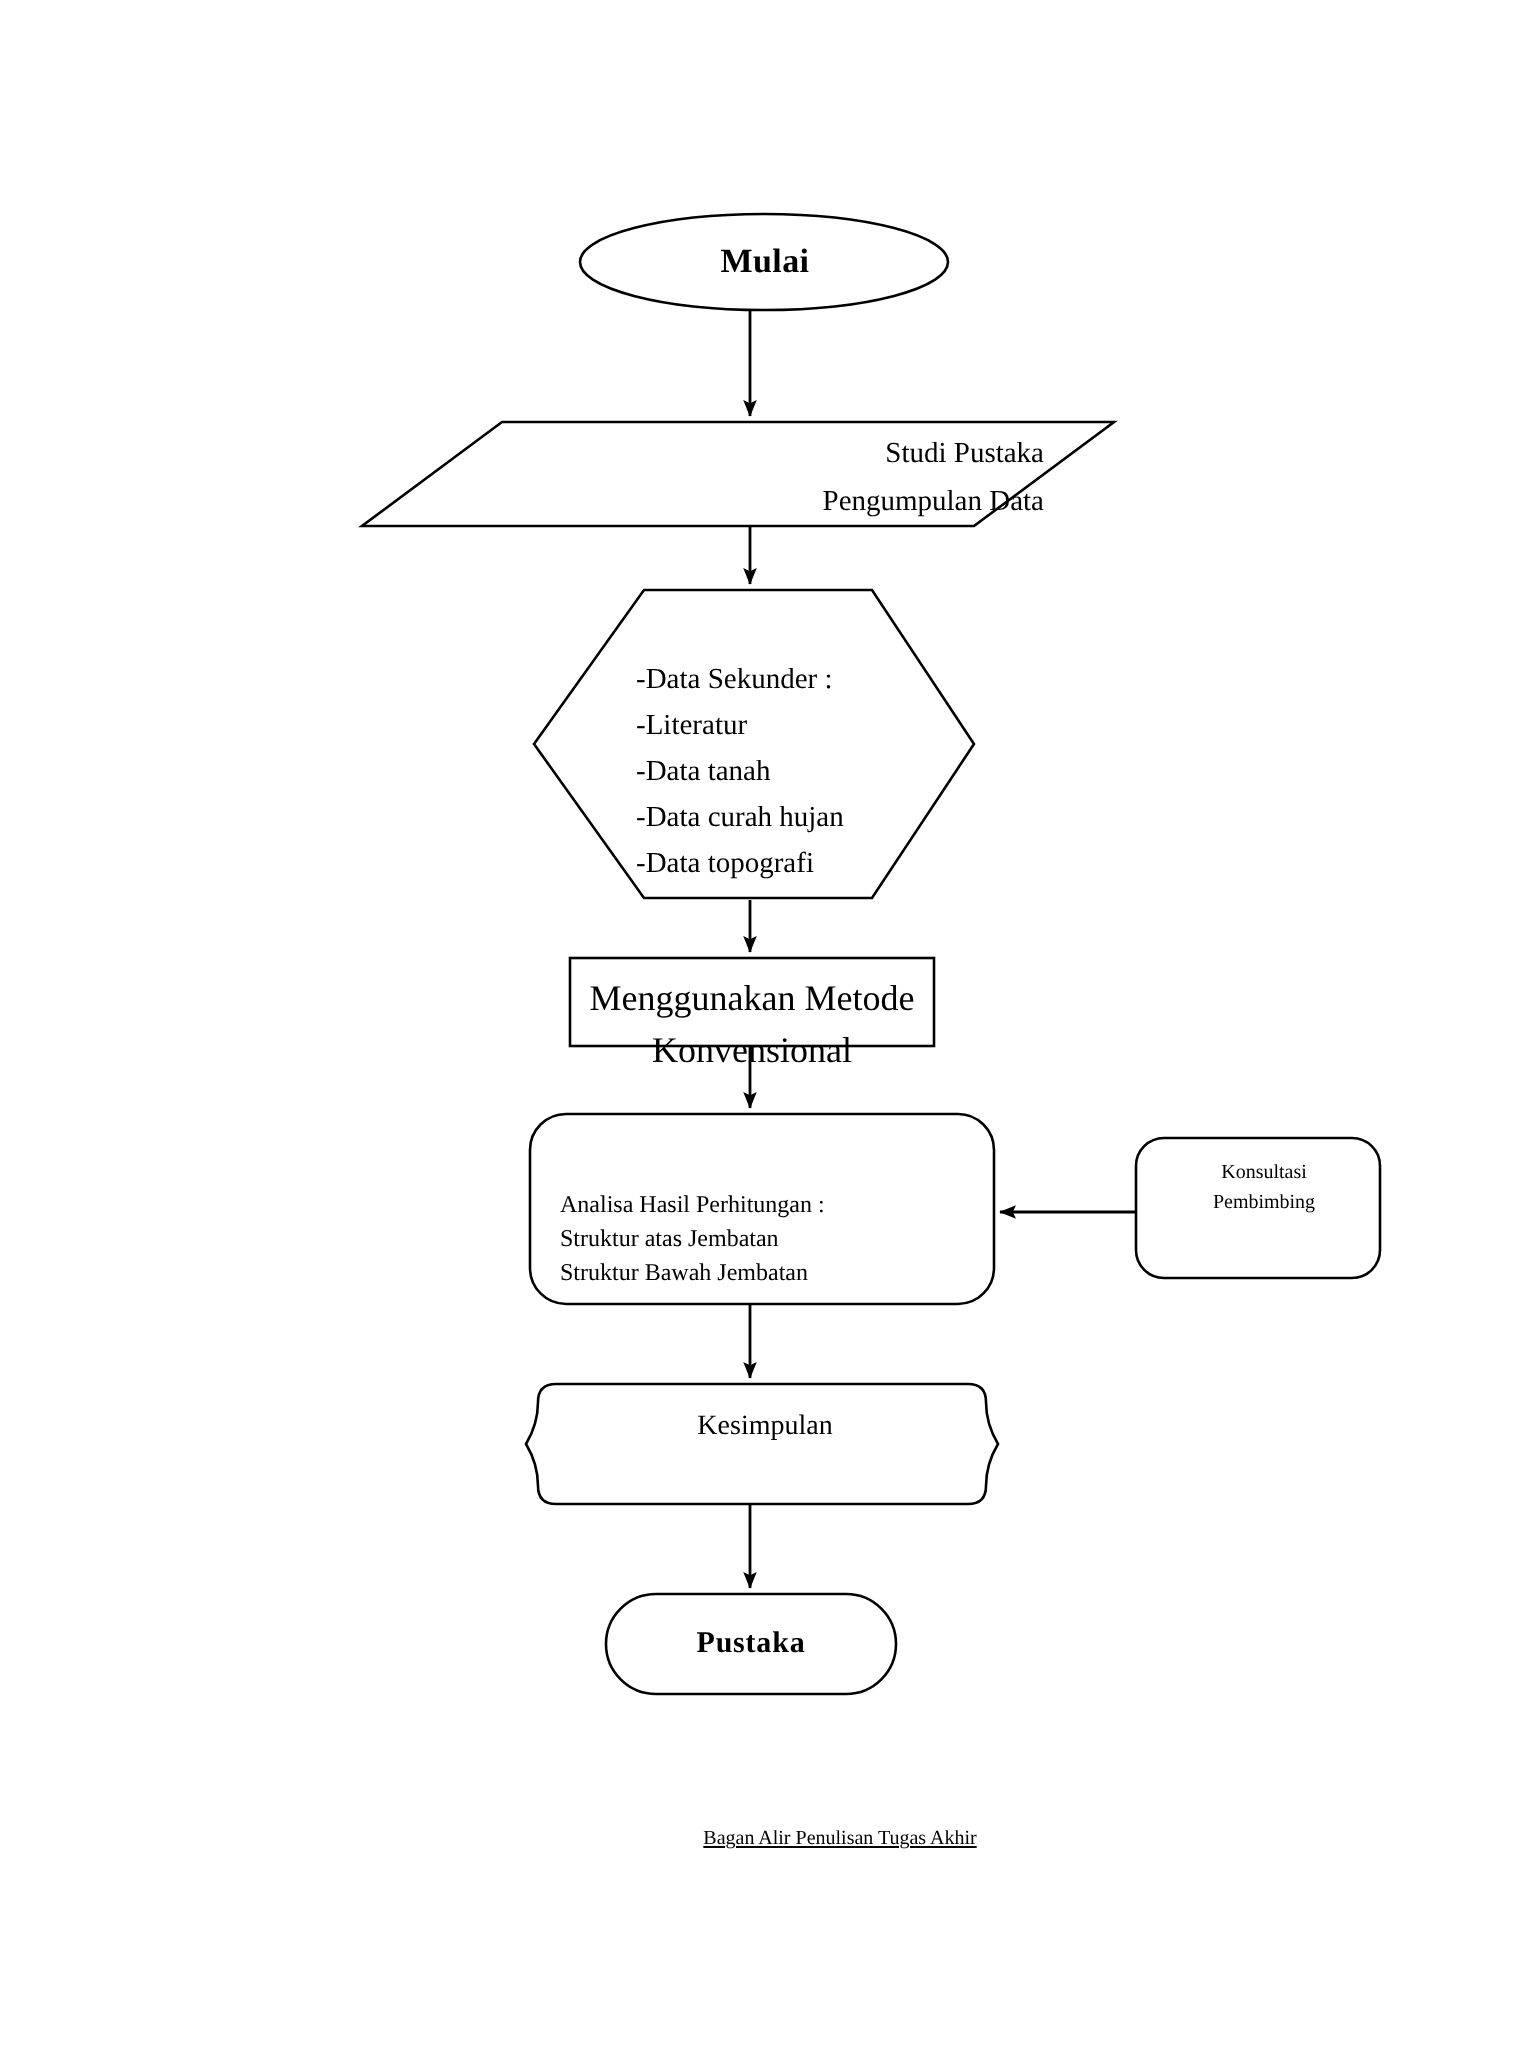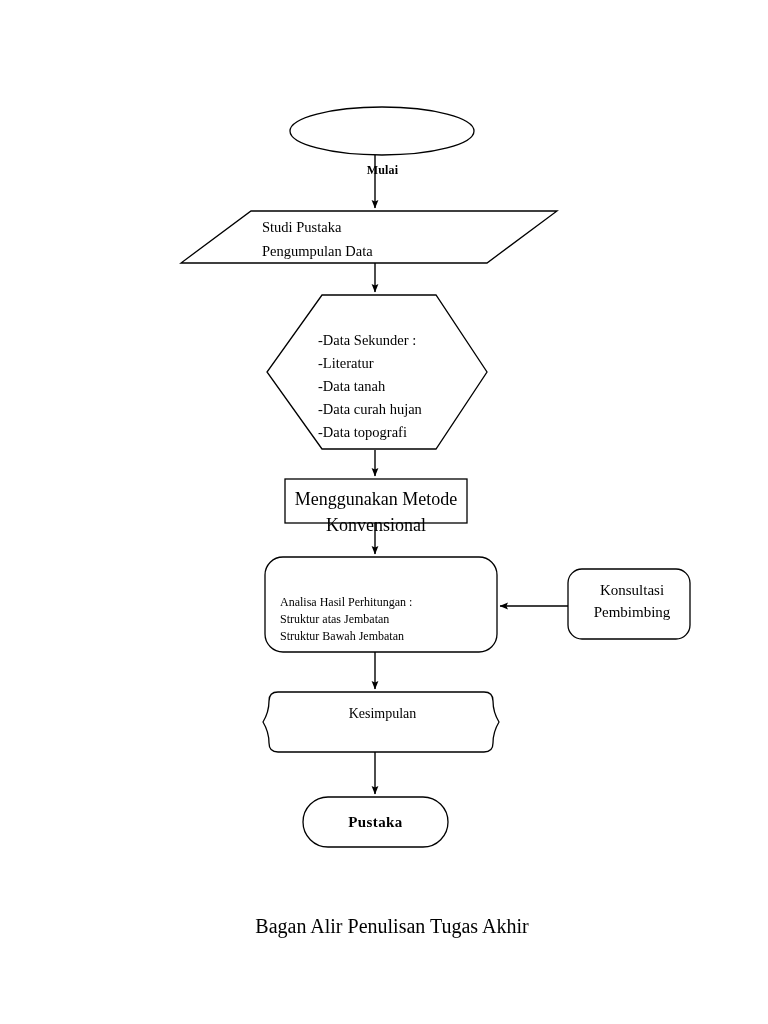--- a/index.html
+++ b/index.html
@@ -31,53 +31,53 @@
     line-height: 1.30;
     pointer-events: none;
   }
   .t-center { text-align: center; }
   .t-left   { text-align: left; }
   .bold     { font-weight: bold; }
 
   
   #txt-mulai {
     left: 290px; top: 120px; width: 185px;
-    font-size: 12px; letter-spacing: 0.2px; margin-top: 43px;
+    font-size: 17px; letter-spacing: 0.2px;
   }
   #txt-studi {
     left: 262px; top: 216px; width: 260px;
-    font-size: 14.5px; line-height: 1.65;
+    font-size: 14.5px; line-height: 1.65; text-align: right;
   }
   #txt-datasekunder {
     left: 318px; top: 329px; width: 180px;
     font-size: 14.5px; line-height: 1.58;
   }
   #txt-metode {
     left: 287px; top: 486px; width: 178px;
     font-size: 18px; line-height: 1.45;
   }
   #txt-analisa {
     left: 280px; top: 594px; width: 230px;
     font-size: 12px; line-height: 1.42;
   }
   #txt-konsultasi {
     left: 570px; top: 580px; width: 124px;
-    font-size: 15px; line-height: 1.45;
+    font-size: 10px; line-height: 1.45;
   }
   #txt-kesimpulan {
     left: 280px; top: 705px; width: 205px;
     font-size: 14px;
   }
   #txt-selesai {
     left: 303px; top: 813px; width: 145px;
     font-size: 15px; letter-spacing: 0.4px;
   }
   #txt-caption {
-    left: 172px; top: 913px; width: 440px;
-    font-size: 20px; text-align: center;
+    left: 200px; top: 913px; width: 440px;
+    font-size: 10px; text-align: center; text-decoration: underline;
   }
 </style>
 </head>
 <body>
 
 <svg id="flow-canvas" viewBox="0 0 768 1024" xmlns="http://www.w3.org/2000/svg">
 
   <defs>
     <marker id="arrowhead" markerWidth="9" markerHeight="9" refX="8" refY="4" orient="auto" markerUnits="userSpaceOnUse">
       <path d="M0,0.6 L8.4,4 L0,7.4 L1.6,4 Z" fill="#000000"></path>

